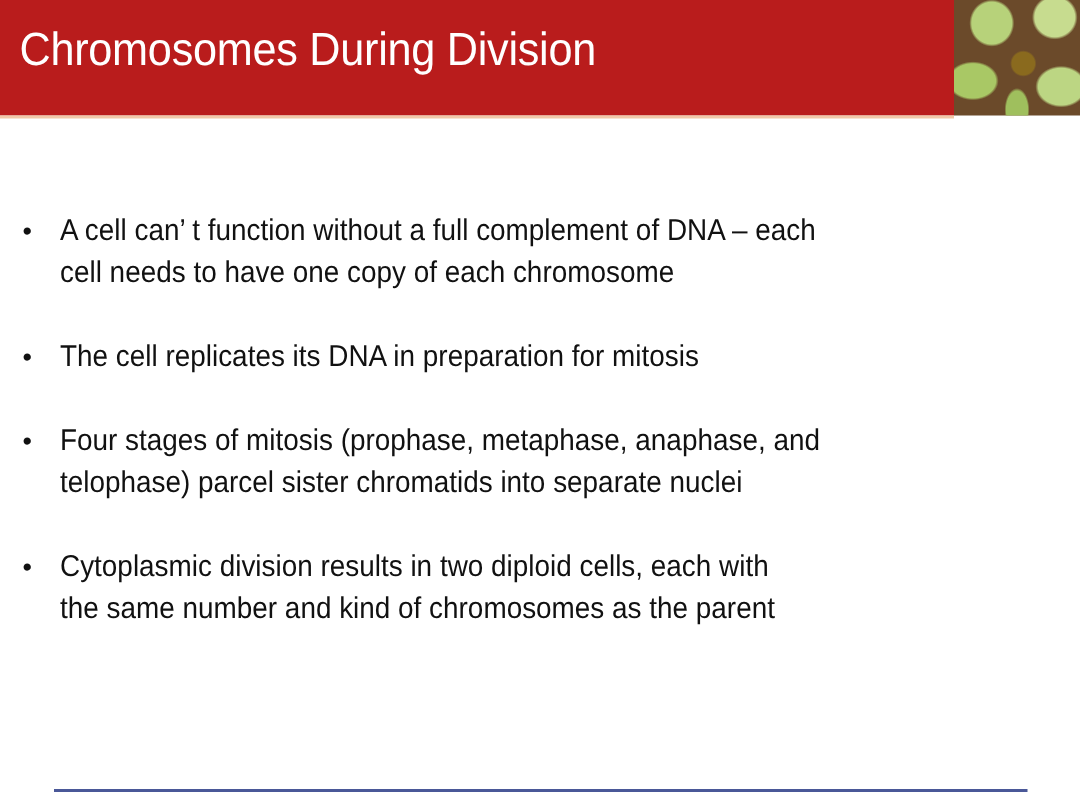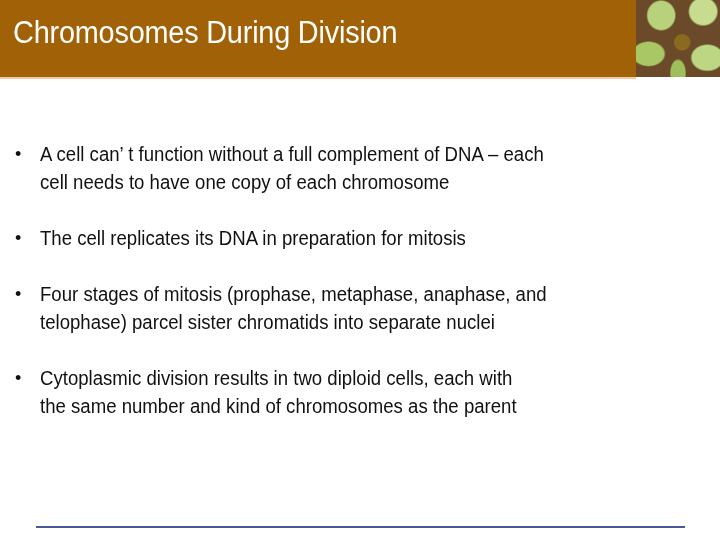--- a/index.html
+++ b/index.html
@@ -3,21 +3,21 @@
   <meta charset="utf-8">
   <style>
     html, body { margin: 0; padding: 0; }
     body {
       width: 720px; height: 540px; overflow: hidden; position: relative;
       background: #ffffff;
       font-family: "Liberation Sans", sans-serif;
     }
     .header {
       position: absolute; left: 0; top: 0; width: 636px; height: 77px;
-      background: #a16207;
+      background: #b91c1c;
     }
     .title {
       position: absolute; left: 13px; top: 15px;
       color: #ffffff; font-size: 31px; white-space: nowrap;
       transform: scaleX(0.93); transform-origin: left center;
       letter-spacing: -0.2px;
     }
     .photo {
       position: absolute; left: 636px; top: 0; width: 84px; height: 77px;
       overflow: hidden;

